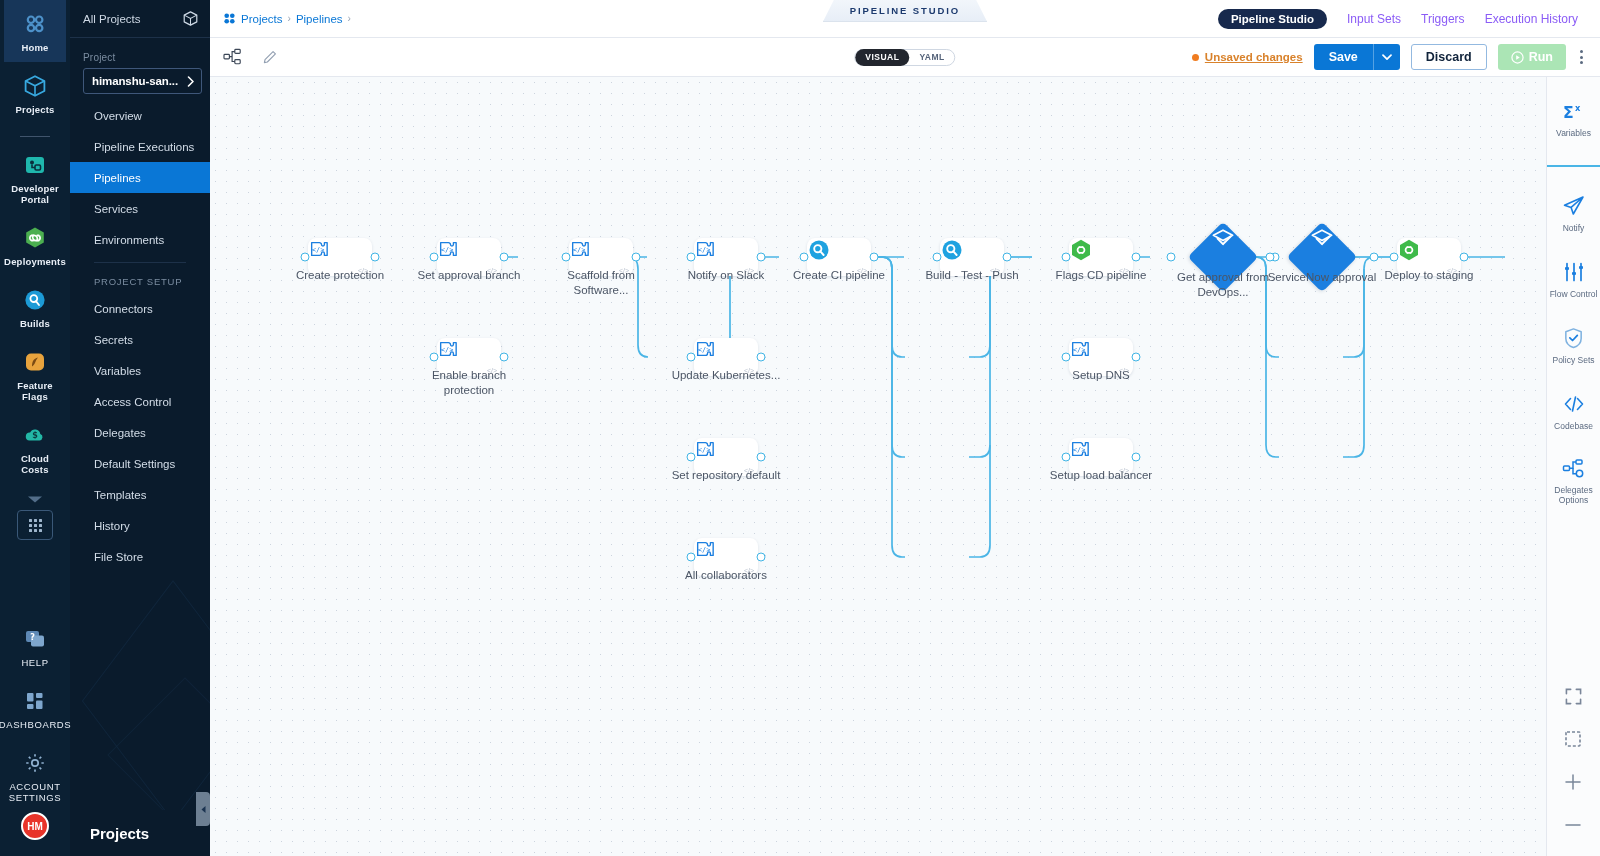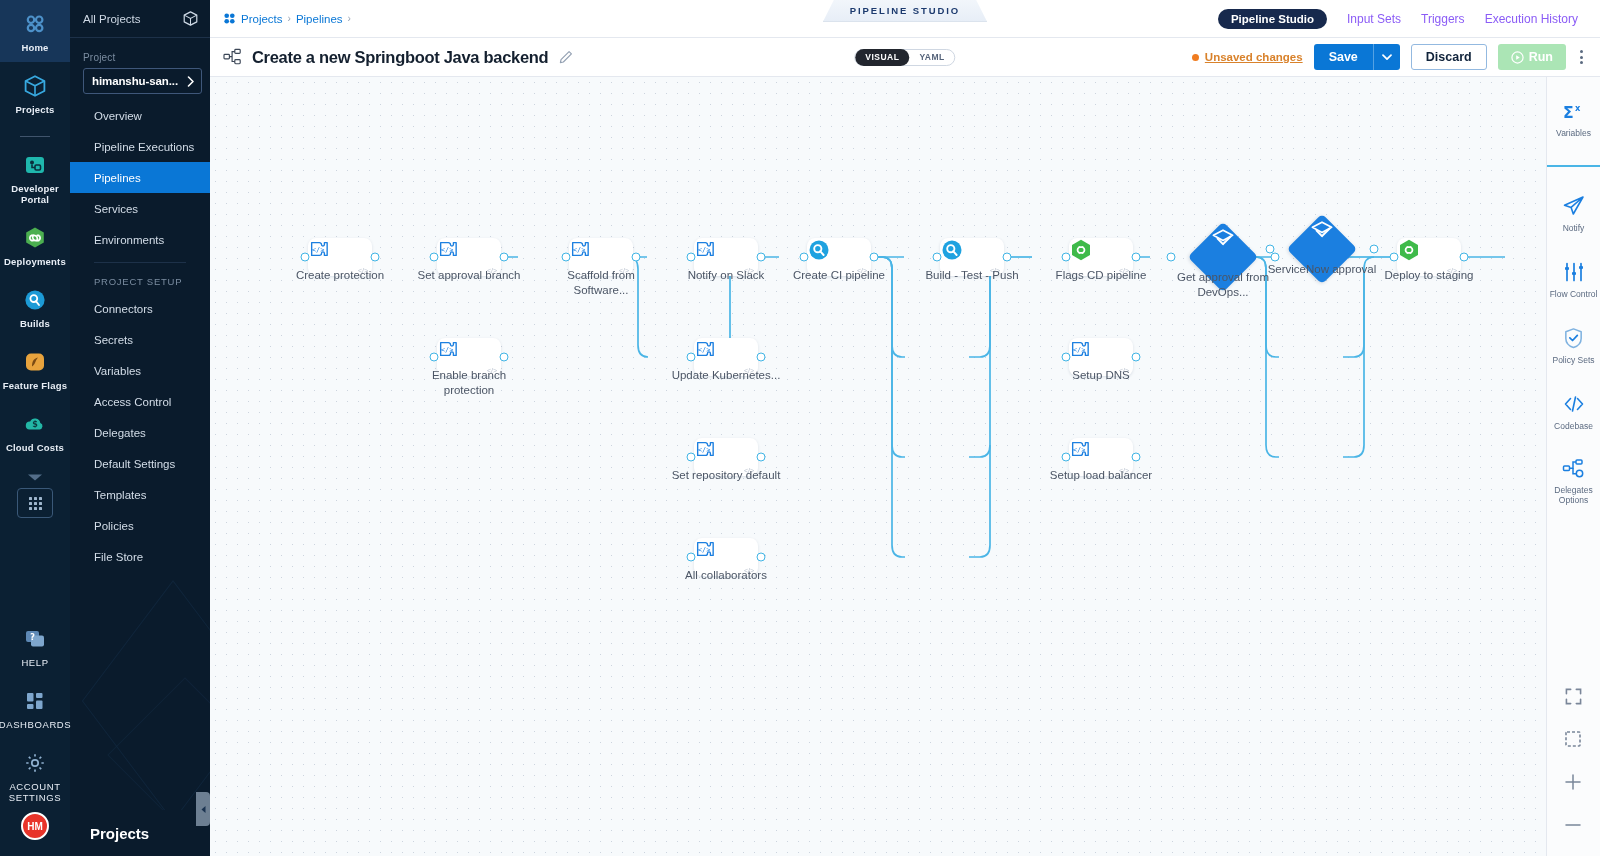--- a/index.html
+++ b/index.html
@@ -12,21 +12,21 @@
   .app { position: relative; width: 1600px; height: 856px; display: flex; }
 
   
   .rail {
     width: 70px; height: 856px;
     background: #0b2033;
     display: flex; flex-direction: column; align-items: center;
     flex: none; position: relative; z-index: 5;
   }
   .rail-item {
-    width: 70px; padding: 11px 2px 9px;
+    width: 62px; padding: 11px 2px 9px;
     display: flex; flex-direction: column; align-items: center; gap: 5px;
     cursor: pointer;
   }
   .rail-item.active { background: #173659; }
   .rail-label {
     font-size: 9.5px; color: #e8eef6; text-align: center;
     letter-spacing: .2px; line-height: 11px; font-weight: 700;
   }
   .rail-label.thin { font-weight: 400; letter-spacing: .6px; }
   .rail-ico { width: 26px; height: 26px; display: block; }
@@ -428,21 +428,21 @@
     <div class="sb-item">
       <span>Delegates</span>
     </div>
     <div class="sb-item">
       <span>Default Settings</span>
     </div>
     <div class="sb-item">
       <span>Templates</span>
     </div>
     <div class="sb-item">
-      <span>Policies</span>
+      <span>History</span>
     </div>
     <div class="sb-item">
       <span>File Store</span>
     </div>
 
     <div class="sb-bottom-art">
       <div class="sb-cube"></div>
       <div class="sb-cube2"></div>
     </div>
     <div class="sb-footer">Projects</div>
@@ -486,21 +486,20 @@
 
     <div class="titlebar">
       <svg class="pipe-icon" viewBox="0 0 22 20">
         <g fill="none" stroke="#3c4757" stroke-width="1.3">
           <rect x="1" y="7" width="6" height="5" rx="1"></rect>
           <rect x="13" y="1.5" width="6" height="4.5" rx="1"></rect>
           <rect x="13" y="13" width="6" height="4.5" rx="1"></rect>
           <path d="M7 9.5h3v-5.5h3M10 9.5v5.5h3"></path>
         </g>
       </svg>
-      <div class="pipe-title">Create a new Springboot Java backend</div>
       <svg class="edit-pencil" width="14" height="14" viewBox="0 0 16 16">
         <path d="M11.5 1.8 14.2 4.5 5 13.7 1.6 14.4 2.3 11z" fill="none" stroke="#93a0b2" stroke-width="1.3" stroke-linejoin="round"></path>
       </svg>
 
       <div class="vy-toggle">
         <div class="vy-opt on">VISUAL</div>
         <div class="vy-opt">YAML</div>
       </div>
 
       <div class="title-actions">
@@ -747,21 +746,21 @@
               <div class="node-diamond">
                 <svg width="26" height="26" viewBox="0 0 26 26">
                   <path d="M13 3.2 22.6 8.3 13 13.4 3.4 8.3z" fill="none" stroke="#fff" stroke-width="1.7" stroke-linejoin="round"></path>
                   <path d="M7.6 11.6 13 17.1l7.6-7.7" fill="none" stroke="#fff" stroke-width="2.1" stroke-linecap="round" stroke-linejoin="round"></path>
                 </svg>
               </div>
               <div class="port" style="left:-27px; top:50%;"></div>
               <div class="port" style="left:calc(100% + 27px); top:50%;"></div>
               <div class="node-label dia">Get approval from DevOps...</div>
             </div>
-            <div class="node" style="left: 1112px; top: 172px;">
+            <div class="node" style="left: 1112px; top: 180px;">
               <div class="node-diamond">
                 <svg width="26" height="26" viewBox="0 0 26 26">
                   <path d="M13 3.2 22.6 8.3 13 13.4 3.4 8.3z" fill="none" stroke="#fff" stroke-width="1.7" stroke-linejoin="round"></path>
                   <path d="M7.6 11.6 13 17.1l7.6-7.7" fill="none" stroke="#fff" stroke-width="2.1" stroke-linecap="round" stroke-linejoin="round"></path>
                 </svg>
               </div>
               <div class="port" style="left:-27px; top:50%;"></div>
               <div class="port" style="left:calc(100% + 27px); top:50%;"></div>
               <div class="node-label dia">ServiceNow approval</div>
             </div>

